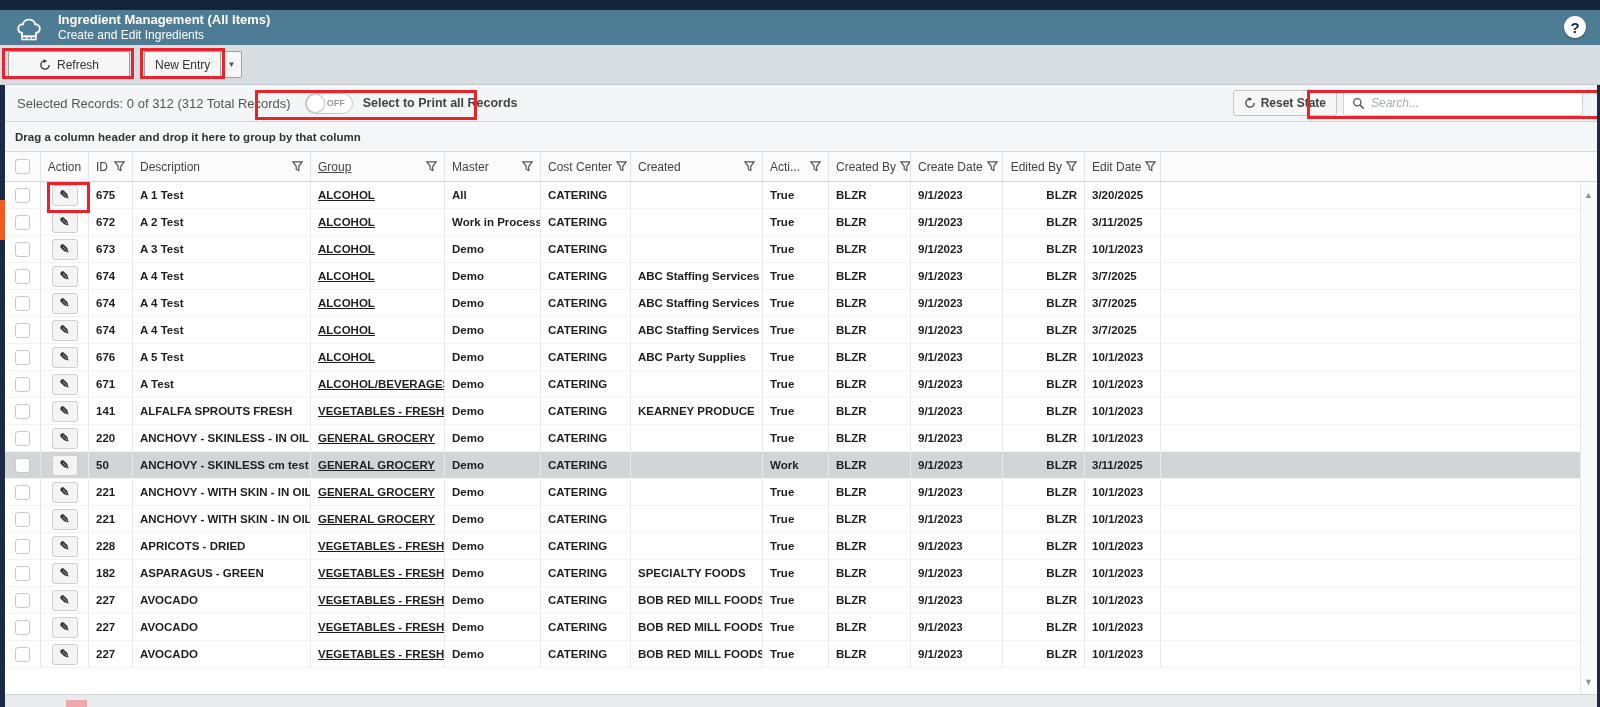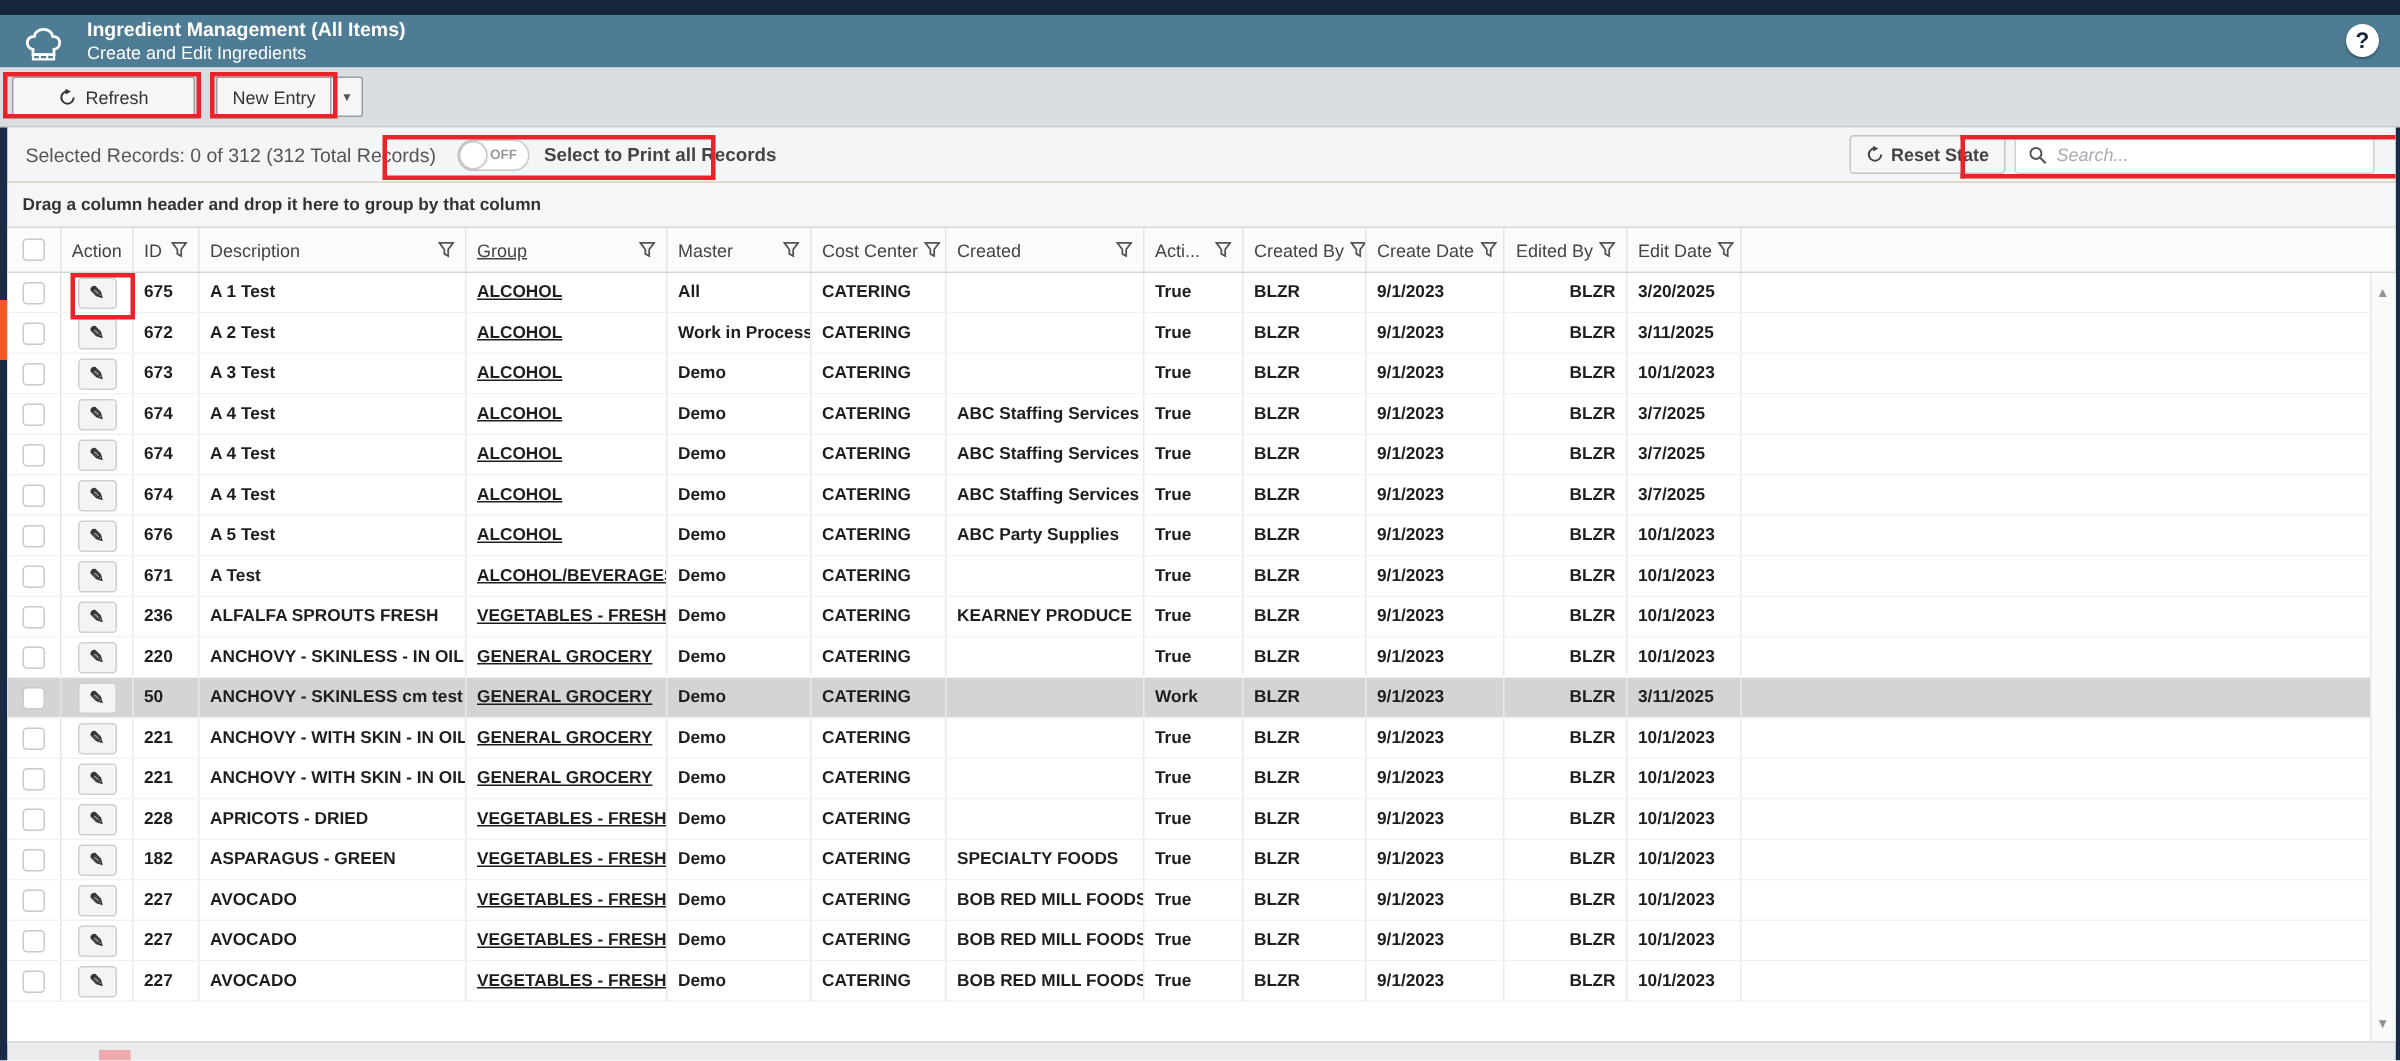--- a/index.html
+++ b/index.html
@@ -440,21 +440,21 @@
         </div>
         <div class="grid-row">
     <div class="cb-cell">
       <div class="checkbox"></div>
     </div>
     <div class="cell col-action">
       <div class="edit-btn">
         <span>✎</span>
       </div>
     </div>
-  <div class="cell col-id">236</div>
+  <div class="cell col-id">141</div>
           <div class="cell col-description">ALFALFA SPROUTS FRESH</div>
           <div class="cell col-group">VEGETABLES - FRESH</div>
           <div class="cell col-master">Demo</div>
           <div class="cell col-cost_center">CATERING</div>
           <div class="cell col-vendor">KEARNEY PRODUCE</div>
           <div class="cell col-active">True</div>
           <div class="cell col-created_by">BLZR</div>
           <div class="cell col-create_date">9/1/2023</div>
           <div class="cell col-edited_by">BLZR</div>
           <div class="cell col-edit_date">10/1/2023</div>

